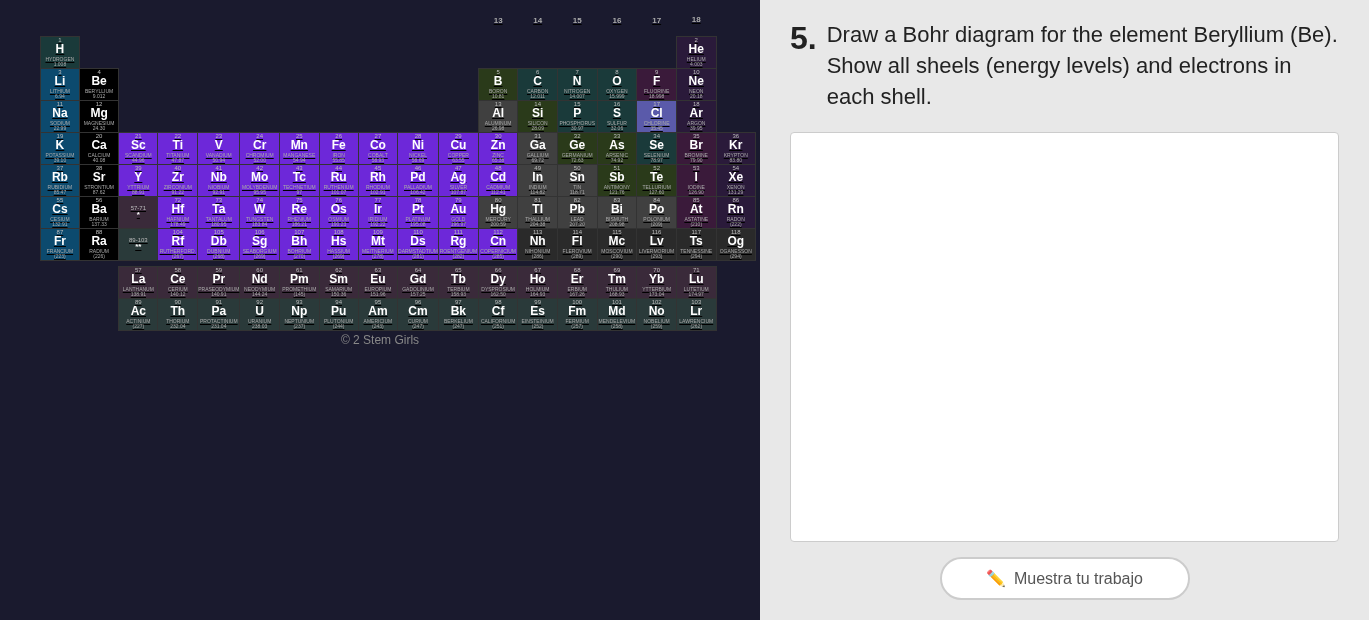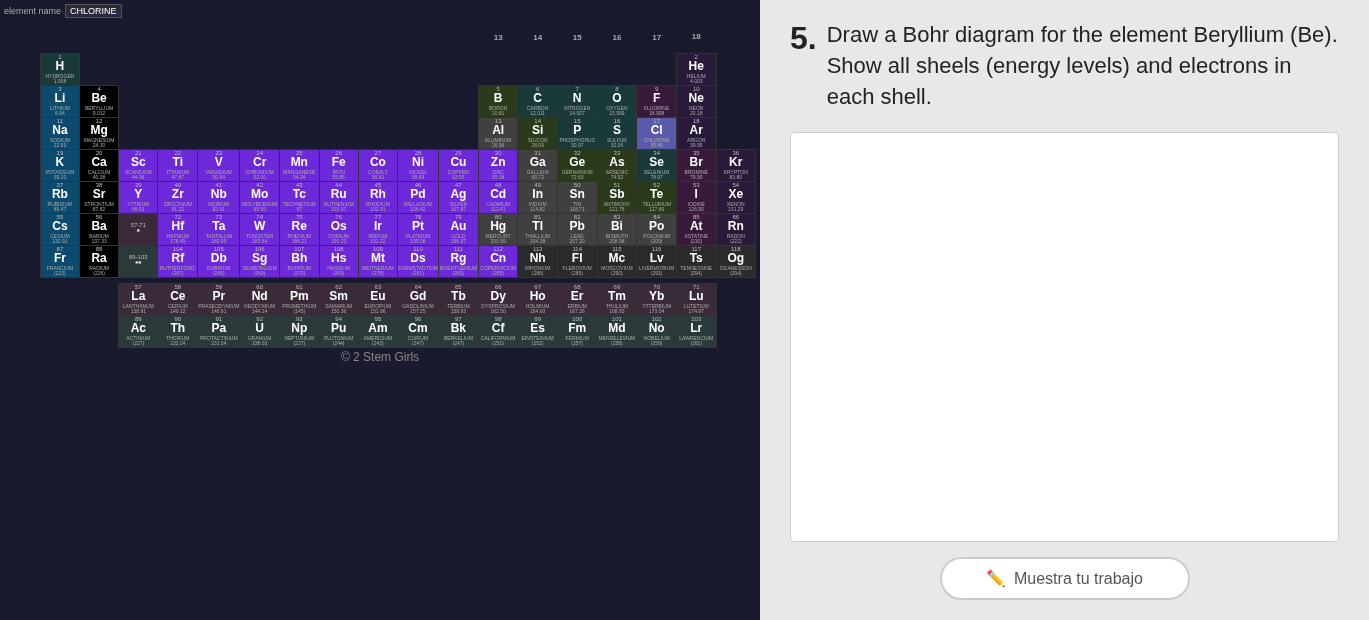--- a/index.html
+++ b/index.html
@@ -119,20 +119,21 @@
 
     
     .table-wrapper {
       width: 100%;
       overflow: hidden;
     }
 
     table.pt {
       border-collapse: collapse;
       table-layout: fixed;
+      text-decoration: underline;
     }
 
     table.pt td {
       width: 40px;
       height: 32px;
       border: 1px solid #333;
       vertical-align: middle;
       text-align: center;
       padding: 0;
       position: relative;
@@ -190,24 +191,20 @@
 
     .copyright-text {
       color: #888;
       font-size: 12px;
     }
   </style>
 </head>
 <body>
 
 <div class="periodic-table-section">
-  <div class="element-name-bar">
-    <span class="element-name-label">element name</span>
-    <span class="element-name-value">CHLORINE</span>
-  </div>
 
   <div class="table-wrapper">
     <table class="pt">
 
       <tbody>
           <tr>
         <td class="empty"></td>
         <td class="hdr"></td>
         <td class="empty"></td>
             <td class="empty"></td>

